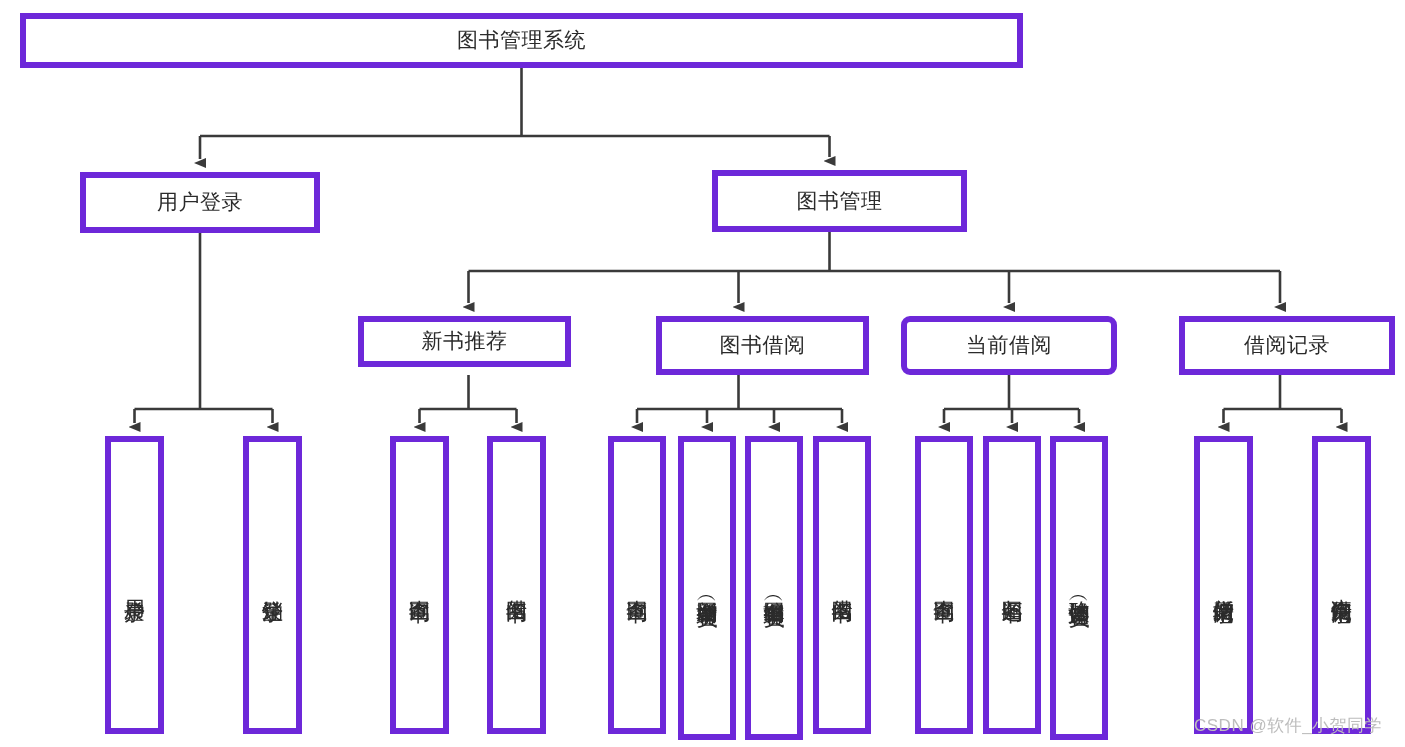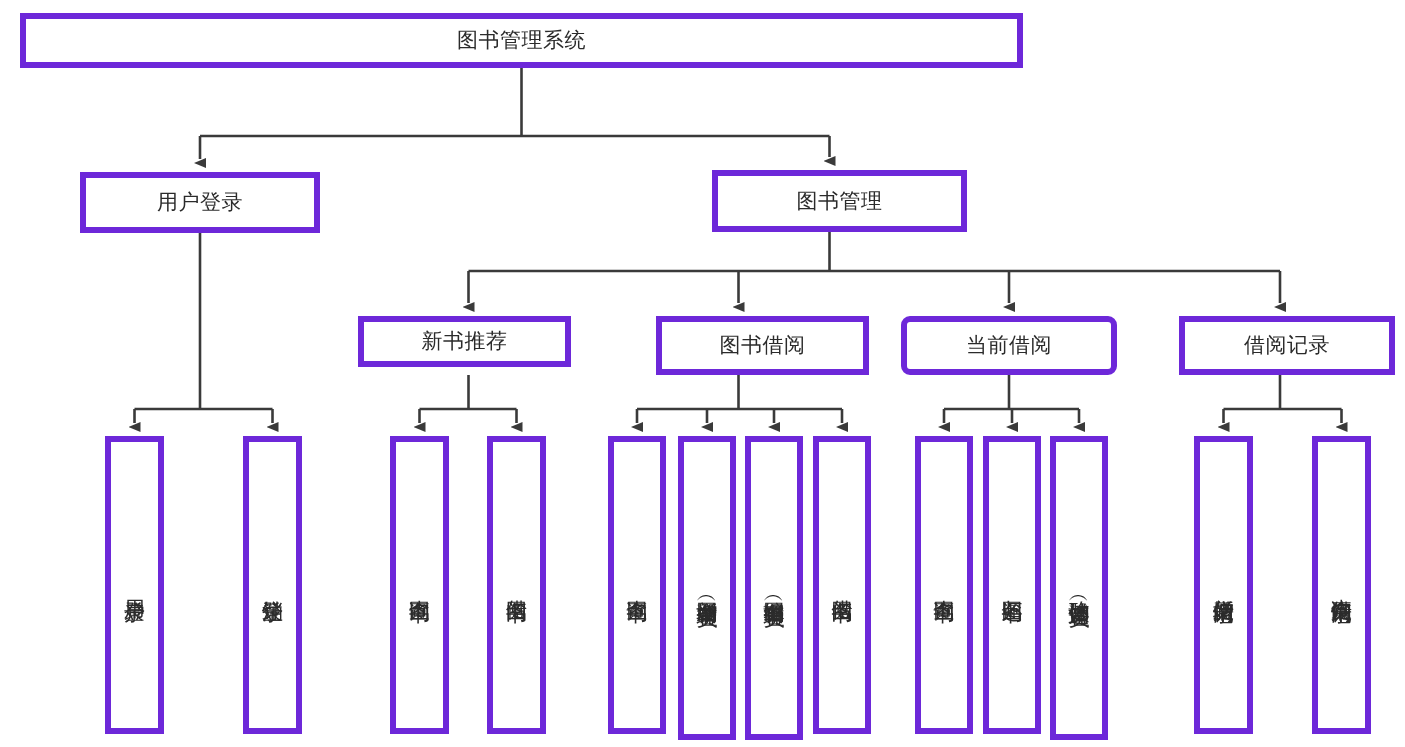--- a/index.html
+++ b/index.html
@@ -182,14 +182,15 @@
         <span class="label">确认归还（管理员）</span>
       </div>
       <div class="node vert" style="left: 1194px; top: 436px; width: 59px; height: 298px;">
         <span class="label">新增借阅记录</span>
       </div>
       <div class="node vert" style="left: 1312px; top: 436px; width: 59px; height: 298px;">
         <span class="label">查询借阅记录</span>
       </div>
     </div>
 
+  <div class="watermark" style="left: 1194px; top: 714px;">CSDN @软件_小贺同学</div>
 
 </div>
 
 </body></html>

